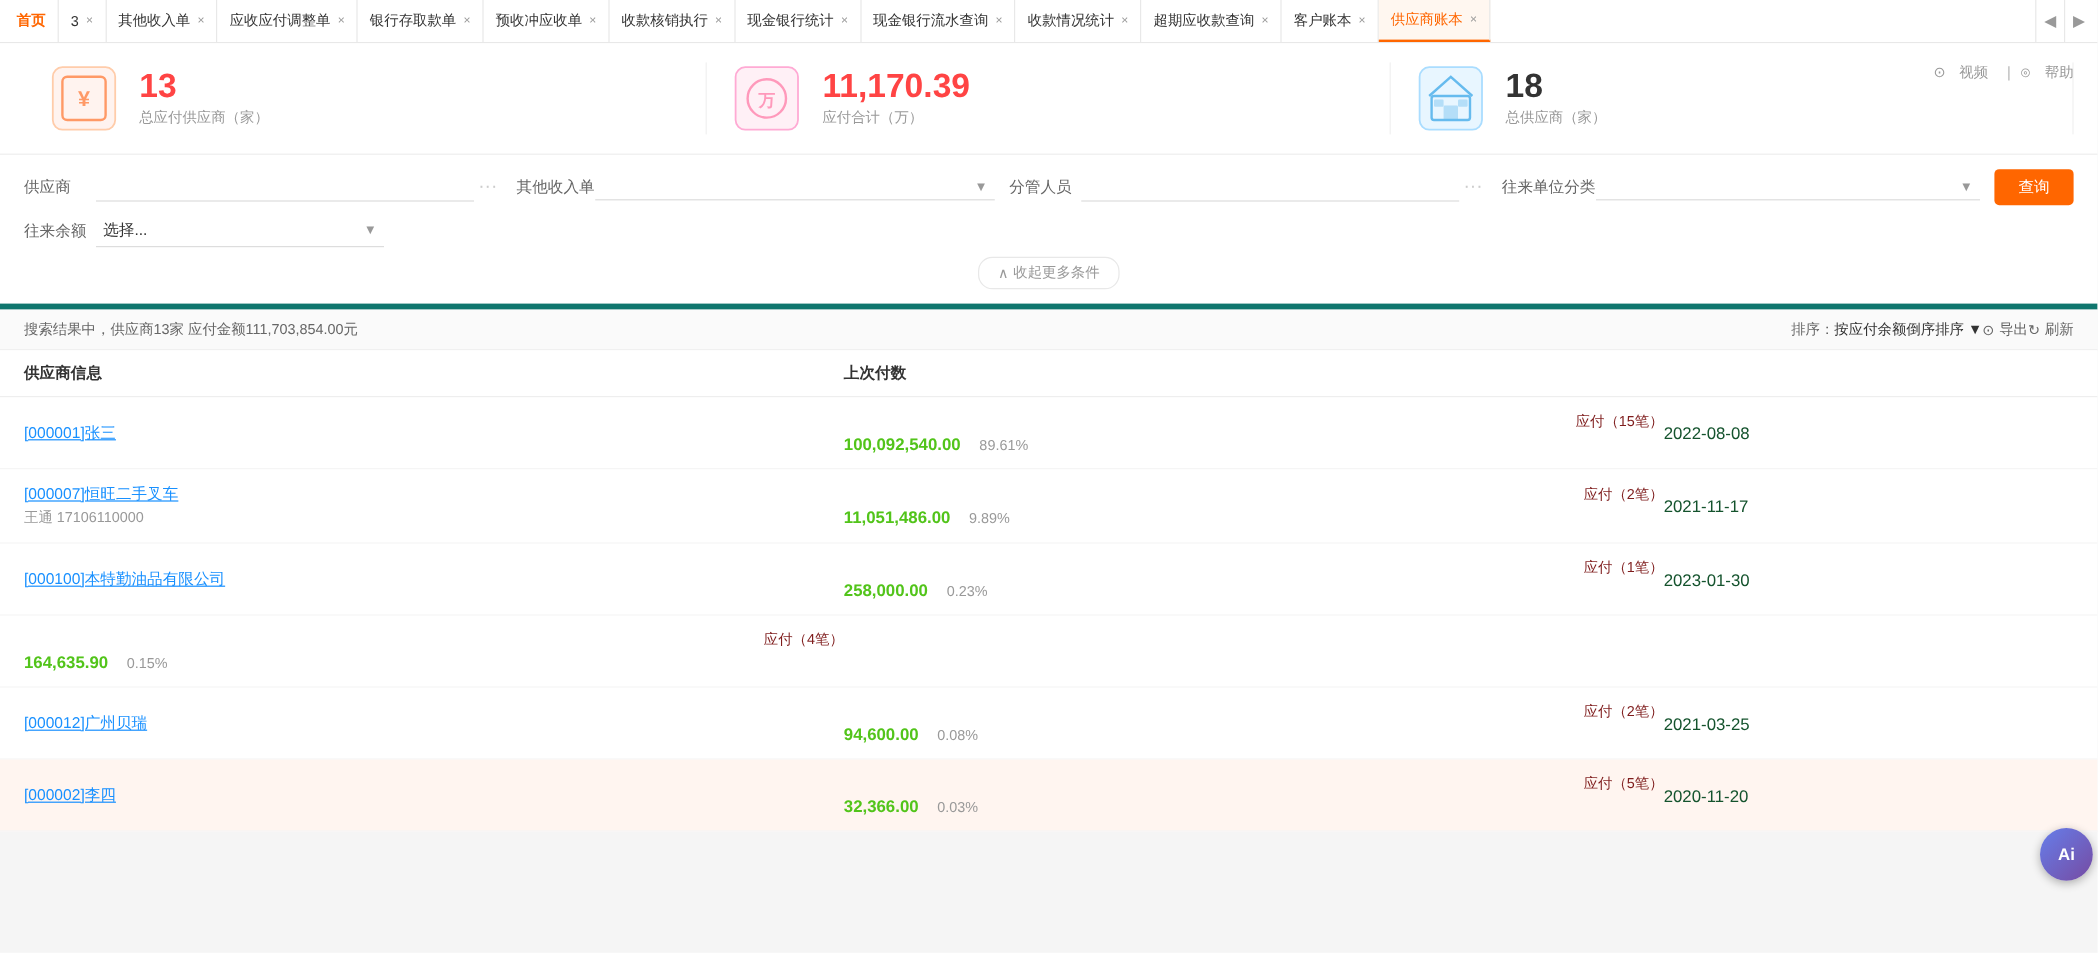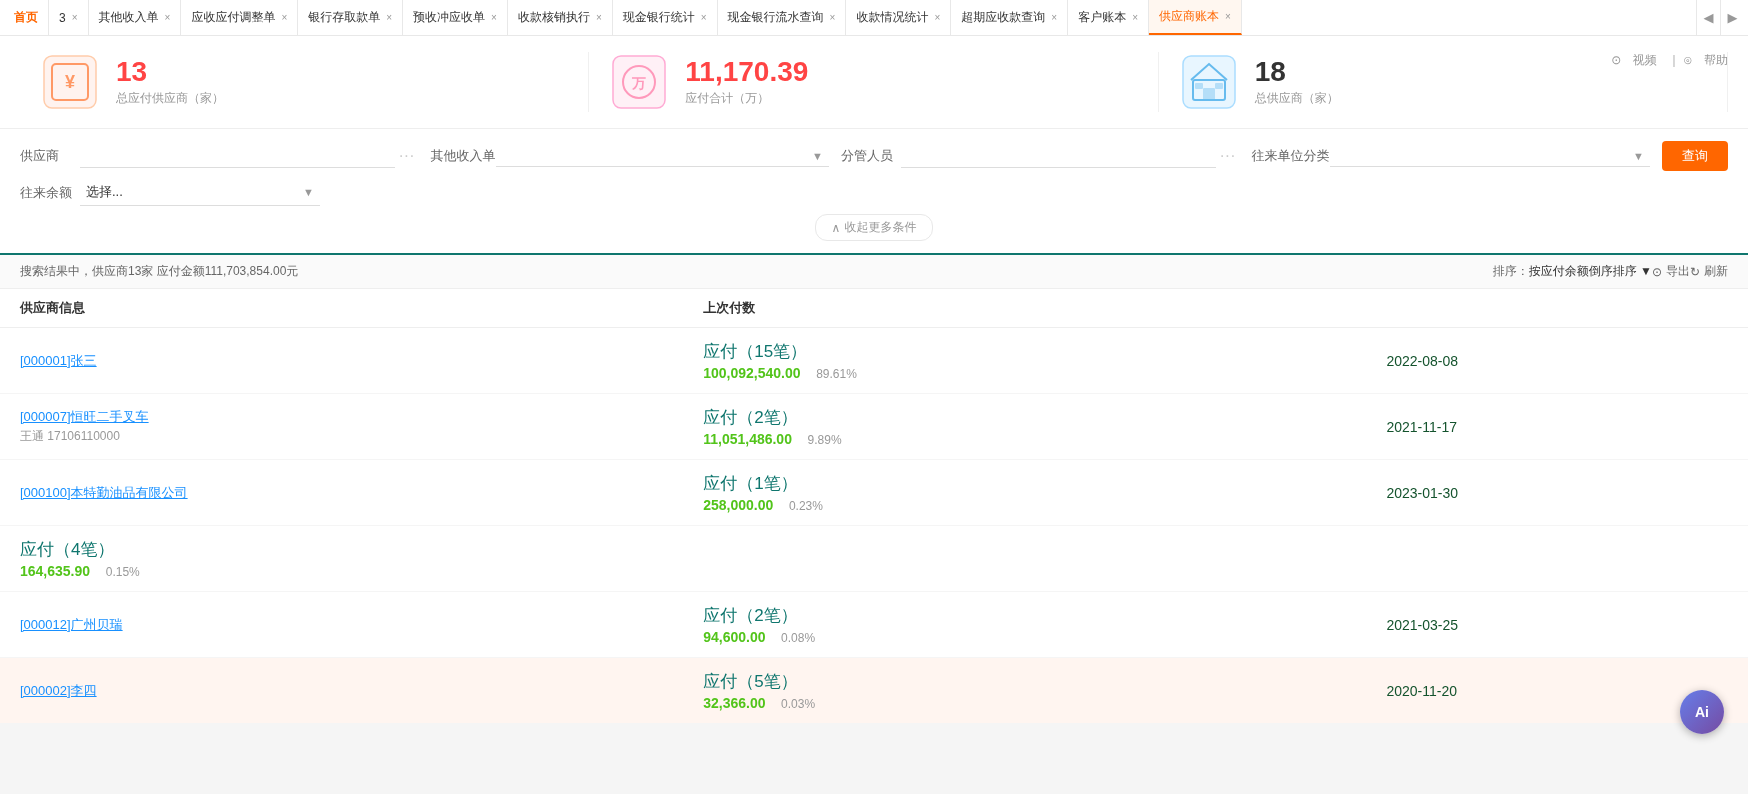--- a/index.html
+++ b/index.html
@@ -100,21 +100,21 @@
       top: 16px;
       font-size: 12px;
       color: #999;
     }
     .summary-help span { cursor: pointer; margin-left: 8px; }
 
     
     .filter-area {
       background: #fff;
       padding: 12px 20px;
-      border-bottom: 2px solid #0f766e;
+      border-bottom: 5px solid #0f766e;
     }
     .filter-row {
       display: flex;
       align-items: center;
       margin-bottom: 8px;
       gap: 12px;
     }
     .filter-row:last-child { margin-bottom: 0; }
     .filter-item {
       display: flex;
@@ -236,21 +236,21 @@
       text-decoration: underline;
       cursor: pointer;
       font-size: 13px;
     }
     .supplier-sub {
       font-size: 12px;
       color: #999;
       margin-top: 2px;
     }
     .payable-info { }
-    .payable-label { font-size: 17px; color: #0f766e; margin-bottom: 2px; }
+    .payable-label { font-size: 12px; color: #7f1d1d; margin-bottom: 2px; text-align: right; }
     .payable-amount {
       font-size: 14px;
       color: #52c41a;
       font-weight: bold;
       cursor: pointer;
     }
     .payable-percent { font-size: 12px; color: #999; margin-left: 12px; }
     .last-pay { font-size: 14px; color: #14532d; }
   </style>
 </head>
@@ -521,15 +521,15 @@
     </div>
     <div class="payable-info">
       <div class="payable-label">应付（5笔）</div>
       <span class="payable-amount">32,366.00</span>
       <span class="payable-percent">0.03%</span>
     </div>
     <div class="last-pay">2020-11-20</div>
   </div>
 </div>
 
-<div style="position:fixed; bottom: 60px; right: 24px; background: linear-gradient(135deg, #667eea, #764ba2); color:#fff; width:44px; height:44px; border-radius:50%; display:flex; align-items:center; justify-content:center; font-size:14px; font-weight:bold; cursor:pointer; box-shadow: 0 2px 8px rgba(0,0,0,0.3);">
+<div style="position:fixed; bottom: 60px; right: 4px; background: linear-gradient(135deg, #667eea, #764ba2); color:#fff; width:44px; height:44px; border-radius:50%; display:flex; align-items:center; justify-content:center; font-size:14px; font-weight:bold; cursor:pointer; box-shadow: 0 2px 8px rgba(0,0,0,0.3);">
   <span>Ai</span>
 </div>
 
 </body></html>

